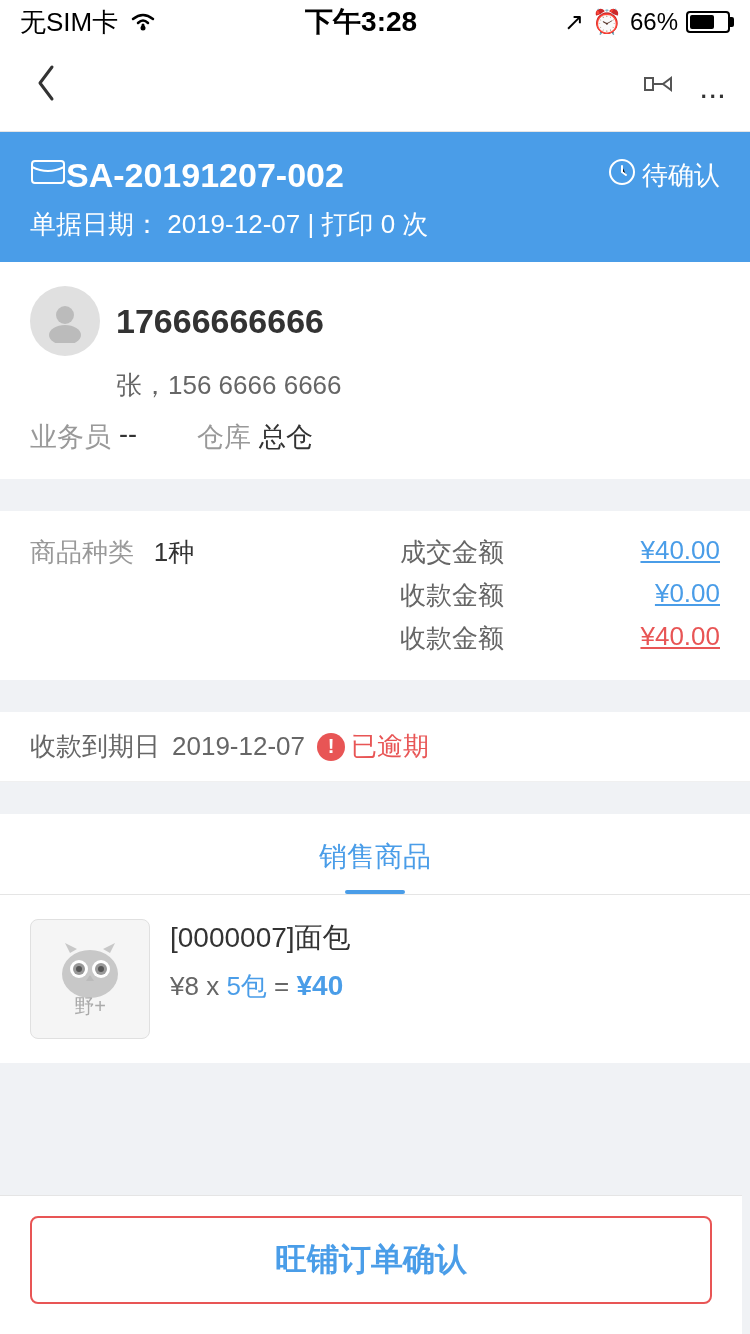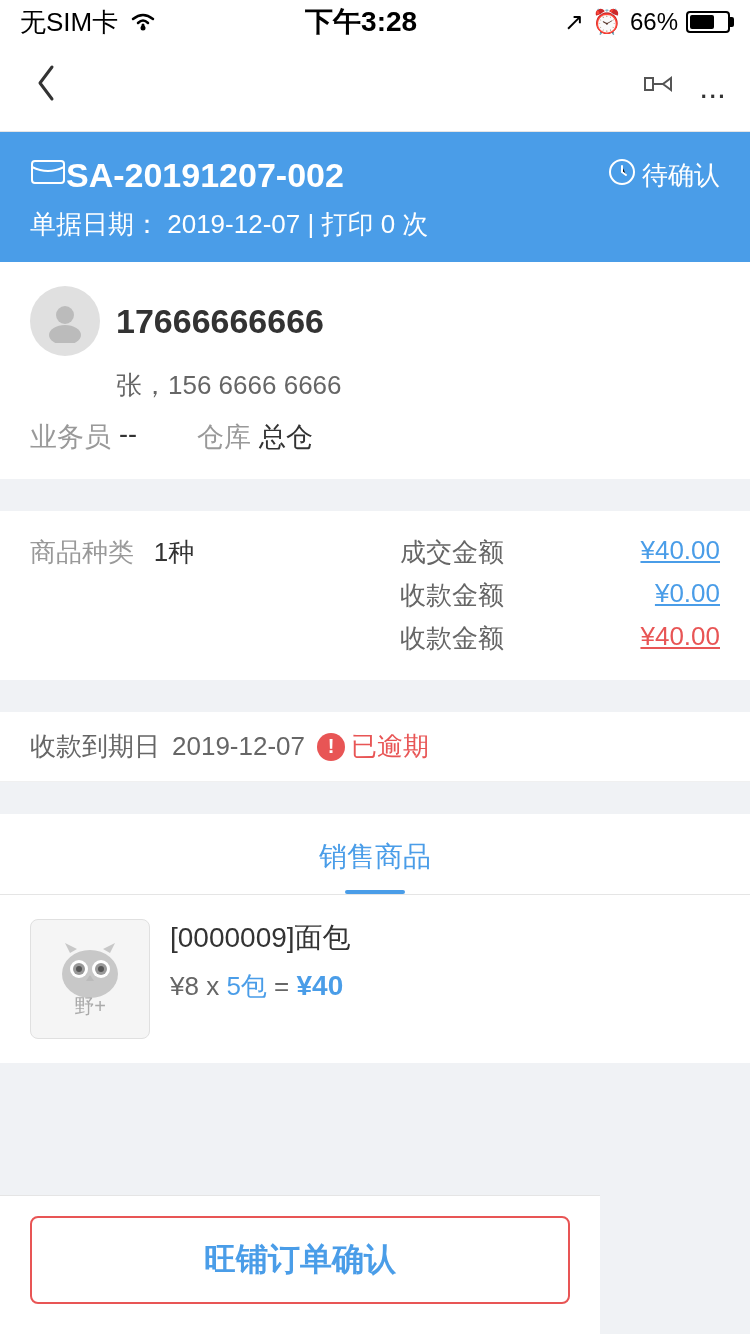--- a/index.html
+++ b/index.html
@@ -312,21 +312,21 @@
     .bottom-spacer {
       height: 200px;
       background: #f0f2f5;
     }
 
     
     .bottom-bar {
       position: fixed;
       bottom: 0;
       left: 0;
-      width: 600px;
+      width: 742px;
       background: #fff;
       padding: 20px 30px 30px;
       border-top: 1px solid #e5e5e5;
     }
     .confirm-button {
       width: 100%;
       height: 88px;
       border: 2px solid #e85555;
       background: #fff;
       color: #4a9de8;
@@ -503,21 +503,21 @@
 
           <polygon points="35,36 31,42 39,42" fill="#bbb"></polygon>
 
           <polygon points="15,14 10,4 22,10" fill="#c8c8c8"></polygon>
           <polygon points="55,14 60,4 48,10" fill="#c8c8c8"></polygon>
         </svg>
         <span style="font-size:20px;color:#aaa;margin-top:-6px;">野+</span>
       </div>
     </div>
     <div class="product-info">
-      <div class="product-name">[0000009]面包</div>
+      <div class="product-name">[0000007]面包</div>
       <div class="product-price">
         <span>¥8 x </span><span class="highlight">5包</span><span> = </span><span class="price-total">¥40</span>
       </div>
     </div>
   </div>
 </div>
 
 <div class="bottom-spacer"></div>
 
 <div class="bottom-bar">

